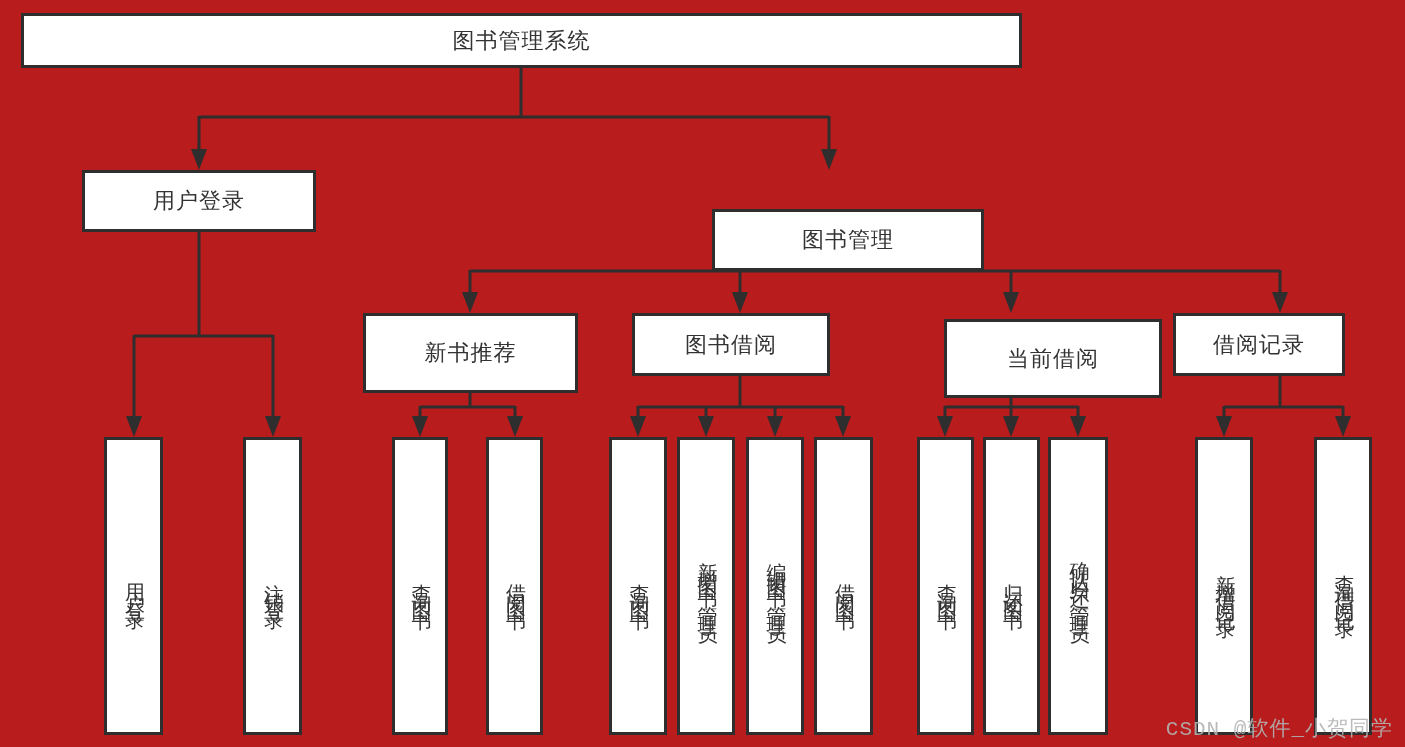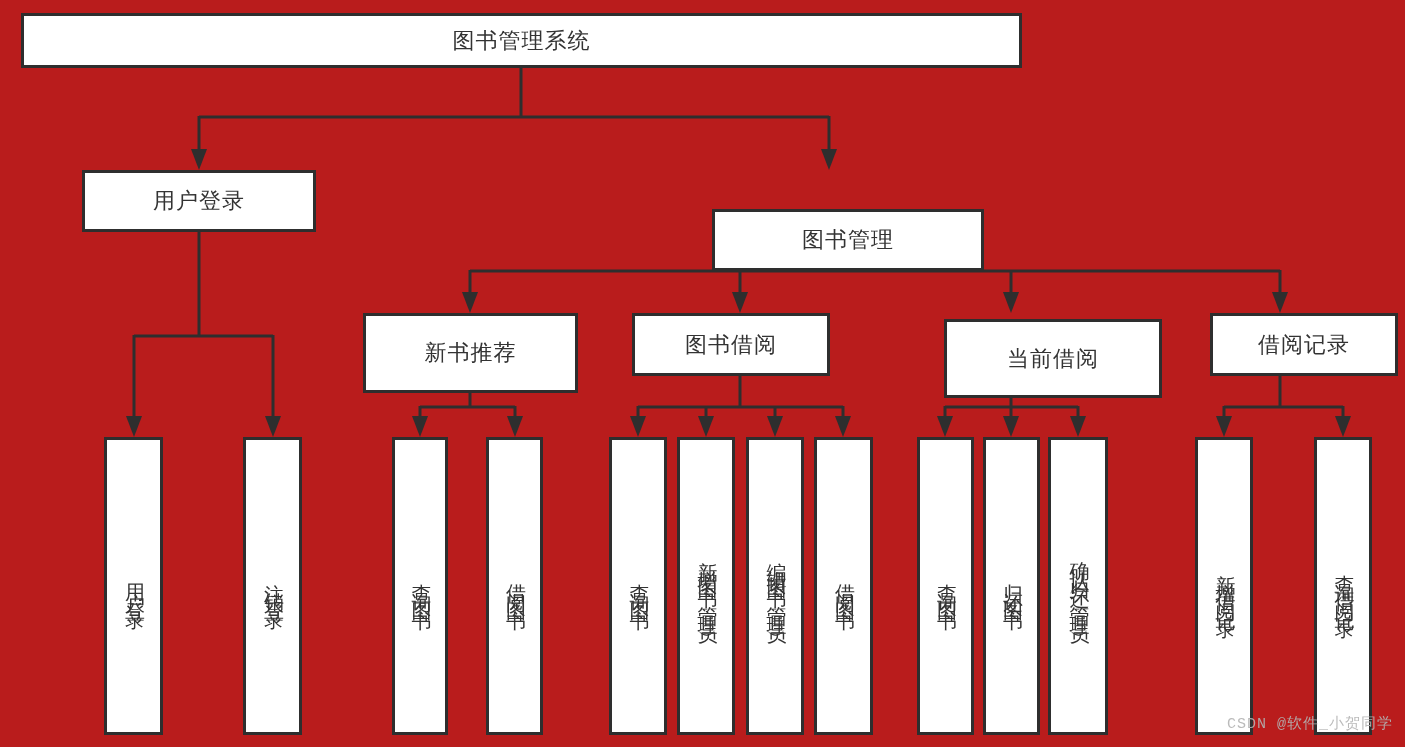--- a/index.html
+++ b/index.html
@@ -56,41 +56,41 @@
     white-space: nowrap;
     color: #333333;
   }
   
   .b-root   { left: 21px;   top: 13px;  width: 1001px; height: 55px; }
   .b-login  { left: 82px;   top: 170px; width: 234px;  height: 62px; }
   .b-mgmt   { left: 712px;  top: 170px; width: 272px;  height: 62px; margin-top: 39px; }
   .b-newrec { left: 363px;  top: 313px; width: 215px;  height: 80px; }
   .b-borrow { left: 632px;  top: 313px; width: 198px;  height: 63px; }
   .b-curr   { left: 904px;  top: 319px; width: 218px;  height: 79px; margin-left: 40px; }
-  .b-record { left: 1210px; top: 313px; width: 188px;  height: 63px; }
+  .b-record { left: 1173px; top: 313px; width: 172px;  height: 63px; }
   
   .l-a1 { left: 104px;  width: 59px; }
   .l-a2 { left: 243px;  width: 59px; }
   .l-b1 { left: 392px;  width: 56px; }
   .l-b2 { left: 486px;  width: 57px; }
   .l-c1 { left: 609px;  width: 58px; }
   .l-c2 { left: 677px;  width: 58px; }
   .l-c3 { left: 746px;  width: 58px; }
   .l-c4 { left: 814px;  width: 59px; }
   .l-d1 { left: 917px;  width: 57px; }
   .l-d2 { left: 983px;  width: 57px; }
   .l-d3 { left: 1048px; width: 60px; }
   .l-e1 { left: 1195px; width: 58px; }
   .l-e2 { left: 1314px; width: 58px; }
   #watermark {
     position: absolute;
     top: 714px;
     right: 12px;
     z-index: 3;
-    font-size: 15px;
+    font-size: 21px;
     color: rgba(178, 178, 178, 0.9);
     letter-spacing: 1px;
     white-space: nowrap;
   }
 </style>
 </head>
 <body>
 
 <div id="stage">
 

